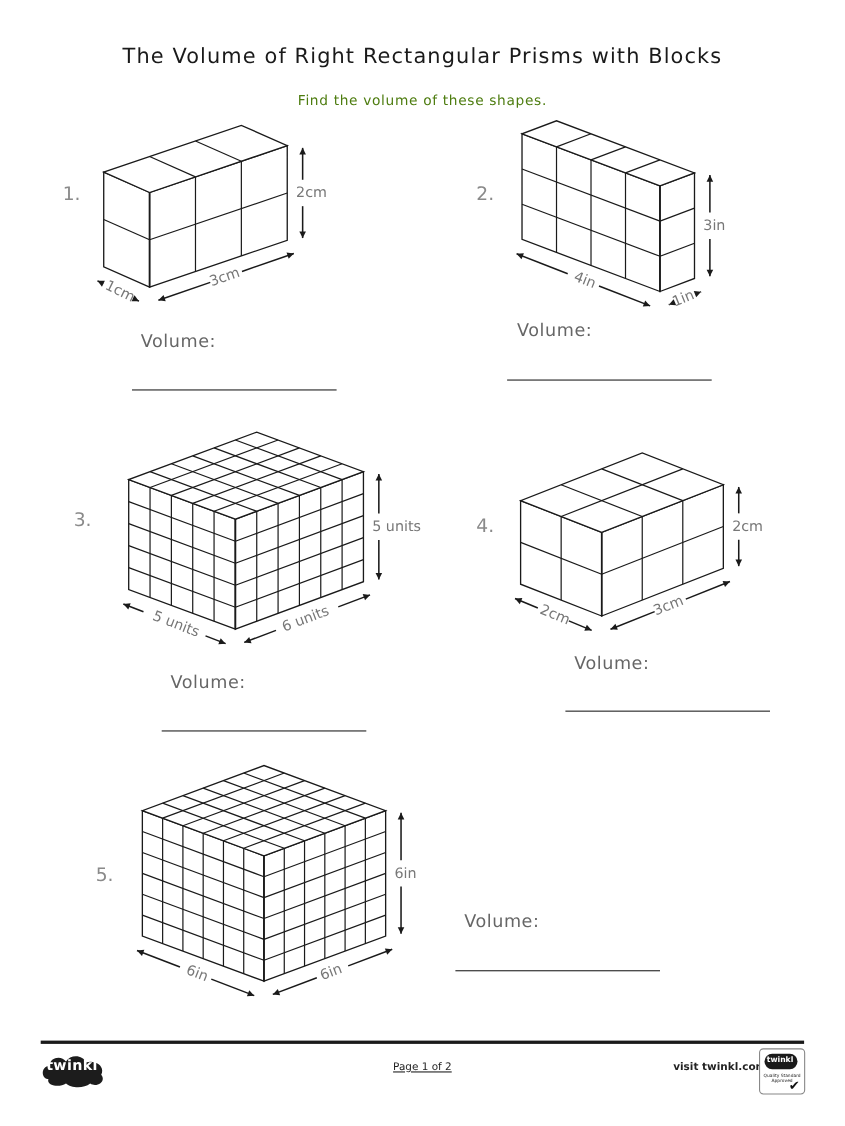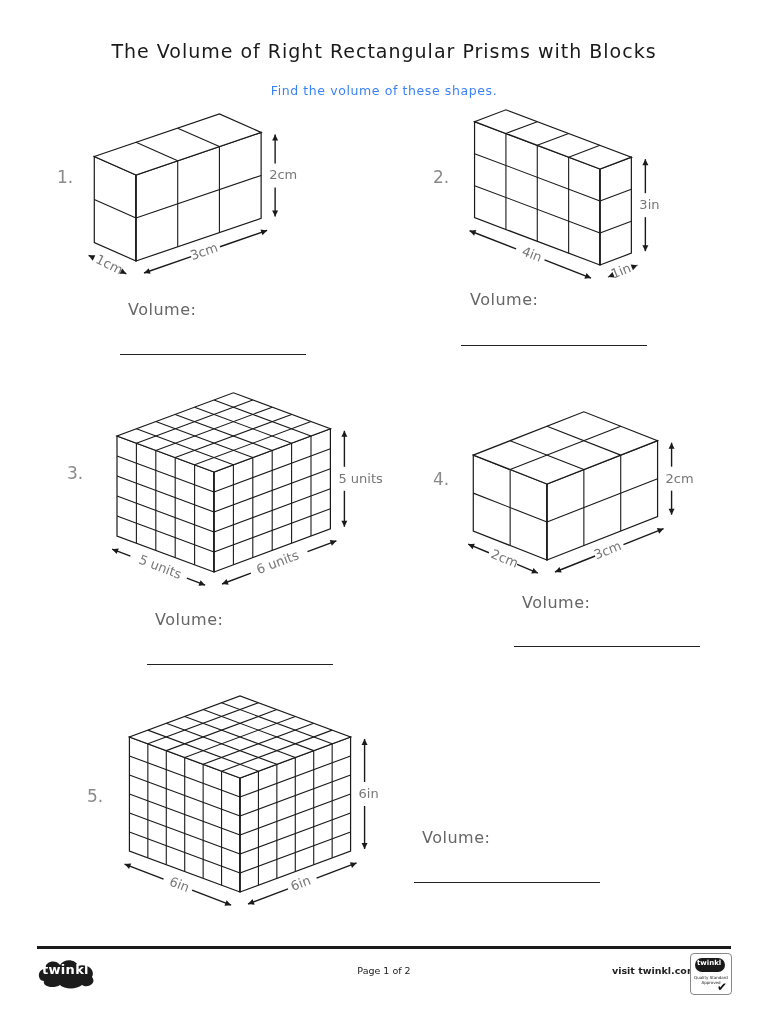--- a/index.html
+++ b/index.html
@@ -1,30 +1,30 @@
 <!DOCTYPE html>
 <html><head>
 <meta charset="utf-8">
 <style>
   html, body { margin:0; padding:0; background:#ffffff; }
   body { width:768px; height:1024px; position:relative; overflow:hidden;
          font-family:"DejaVu Sans", sans-serif; color:#1a1a1a; }
   .title { position:absolute; left:0; width:768px; top:40px; text-align:center;
            font-size:19px; letter-spacing:1px; color:#1a1a1a; }
   .subtitle { position:absolute; left:0; width:768px; top:83px; text-align:center;
-              font-size:12.5px; color:#3b82f6; letter-spacing:0.6px; }
+              font-size:12.5px; color:#4d7c0f; letter-spacing:0.6px; }
   .qnum { position:absolute; font-size:17px; color:#8a8a8a; }
   .vol-label { position:absolute; font-size:16px; color:#666; letter-spacing:0.5px; }
   .answer-line { position:absolute; height:0; border-top:1.3px solid #222; width:186px; }
   svg.prism { position:absolute; overflow:visible; }
   .dim { font-family:"DejaVu Sans", sans-serif; fill:#777; }
   .footer-rule { position:absolute; left:37px; width:694px; top:946px; height:3px; background:#1a1a1a; }
   .logo { position:absolute; left:36px; top:955px; width:62px; height:34px; }
   .logo-text { position:absolute; left:42px; top:962px; font-size:13px; font-weight:bold; color:#fff; letter-spacing:0.3px; }
-  .page-num { position:absolute; left:0; width:768px; top:965px; text-align:center; font-size:9.5px; color:#222; }
+  .page-num { position:absolute; left:0; width:768px; top:965px; text-align:center; font-size:9.5px; color:#222;text-decoration:underline; }
   .visit { position:absolute; left:612px; top:965px; font-size:9.5px; font-weight:bold; color:#222; }
   .badge { position:absolute; left:690px; top:953px; width:40px; height:40px; border:1px solid #888; border-radius:4px; background:#fff; }
   .badge-cloud { position:absolute; left:4px; top:4px; width:30px; height:14px; background:#1a1a1a; border-radius:8px; }
   .badge-word { position:absolute; left:6px; top:5px; font-size:7px; color:#fff; font-weight:bold; }
   .badge-sub { position:absolute; left:2px; top:21px; width:36px; font-size:4px; text-align:center; color:#222; line-height:5px; }
   .badge-check { position:absolute; left:26px; top:26px; font-size:12px; color:#111; }
 </style>
 </head>
 <body>
 

